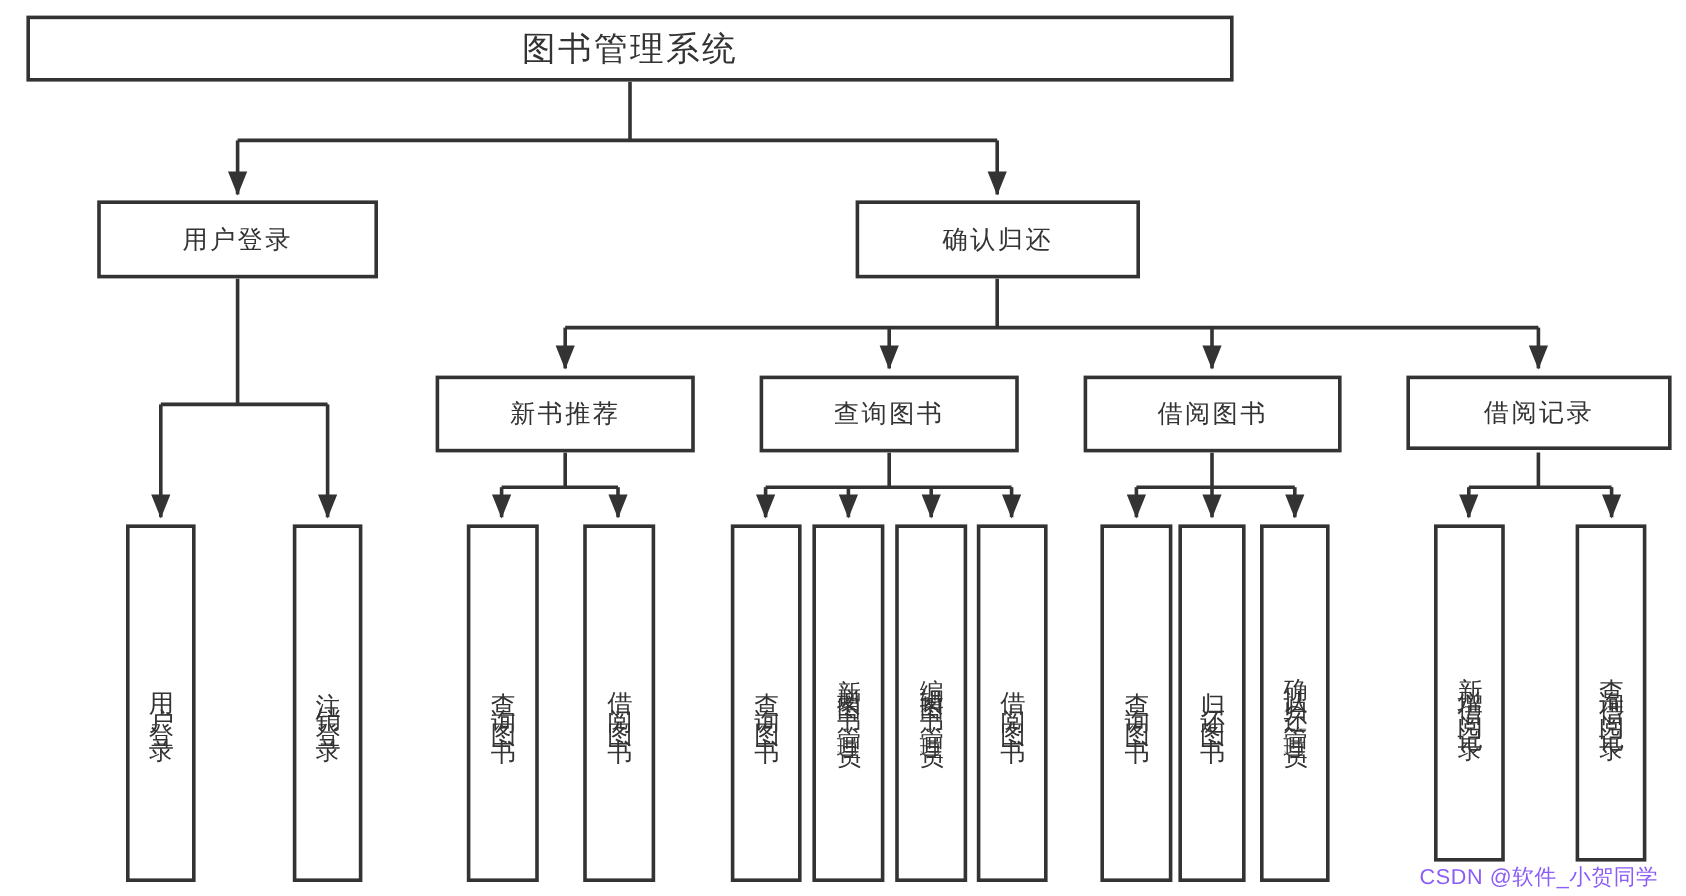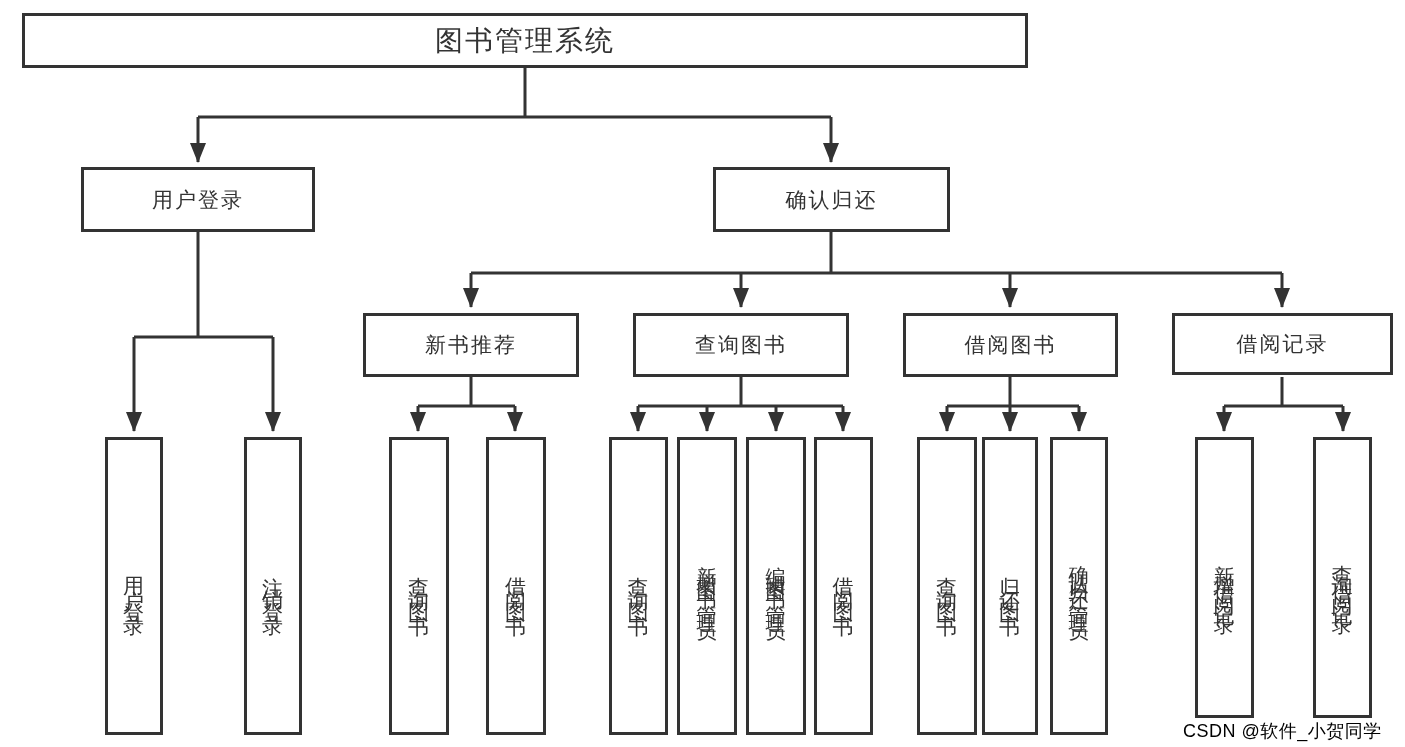--- a/index.html
+++ b/index.html
@@ -42,21 +42,21 @@
     writing-mode: vertical-rl;
     text-orientation: mixed;
     font-size: 21px;
     letter-spacing: 13px;
     line-height: 1;
   }
   .vbox.mid { letter-spacing: 10px; }
   .vbox.tight { letter-spacing: 8px; font-size: 20px; }
   .watermark {
     position: absolute;
-    color: #000000;
+    color: #8b5cf6;
     font-size: 18px;
     letter-spacing: 0.5px;
     white-space: nowrap;
   }
 </style>
 </head>
 <body>
 
 <div id="canvas">
 

